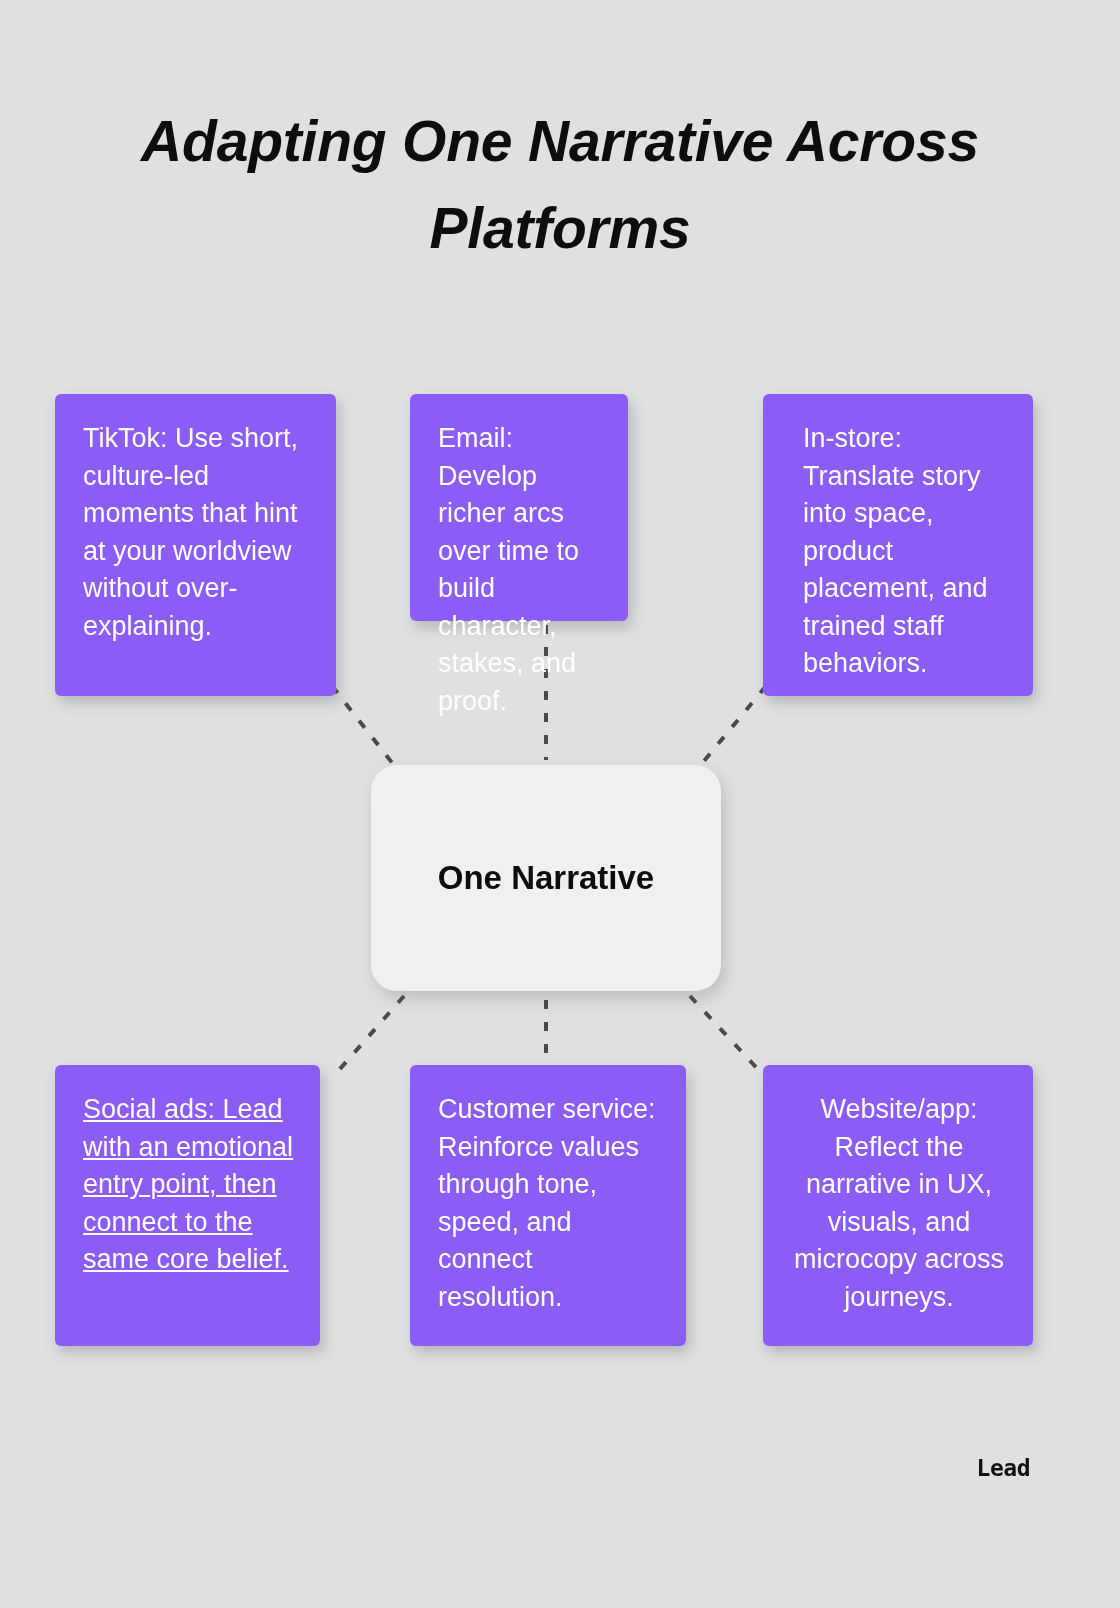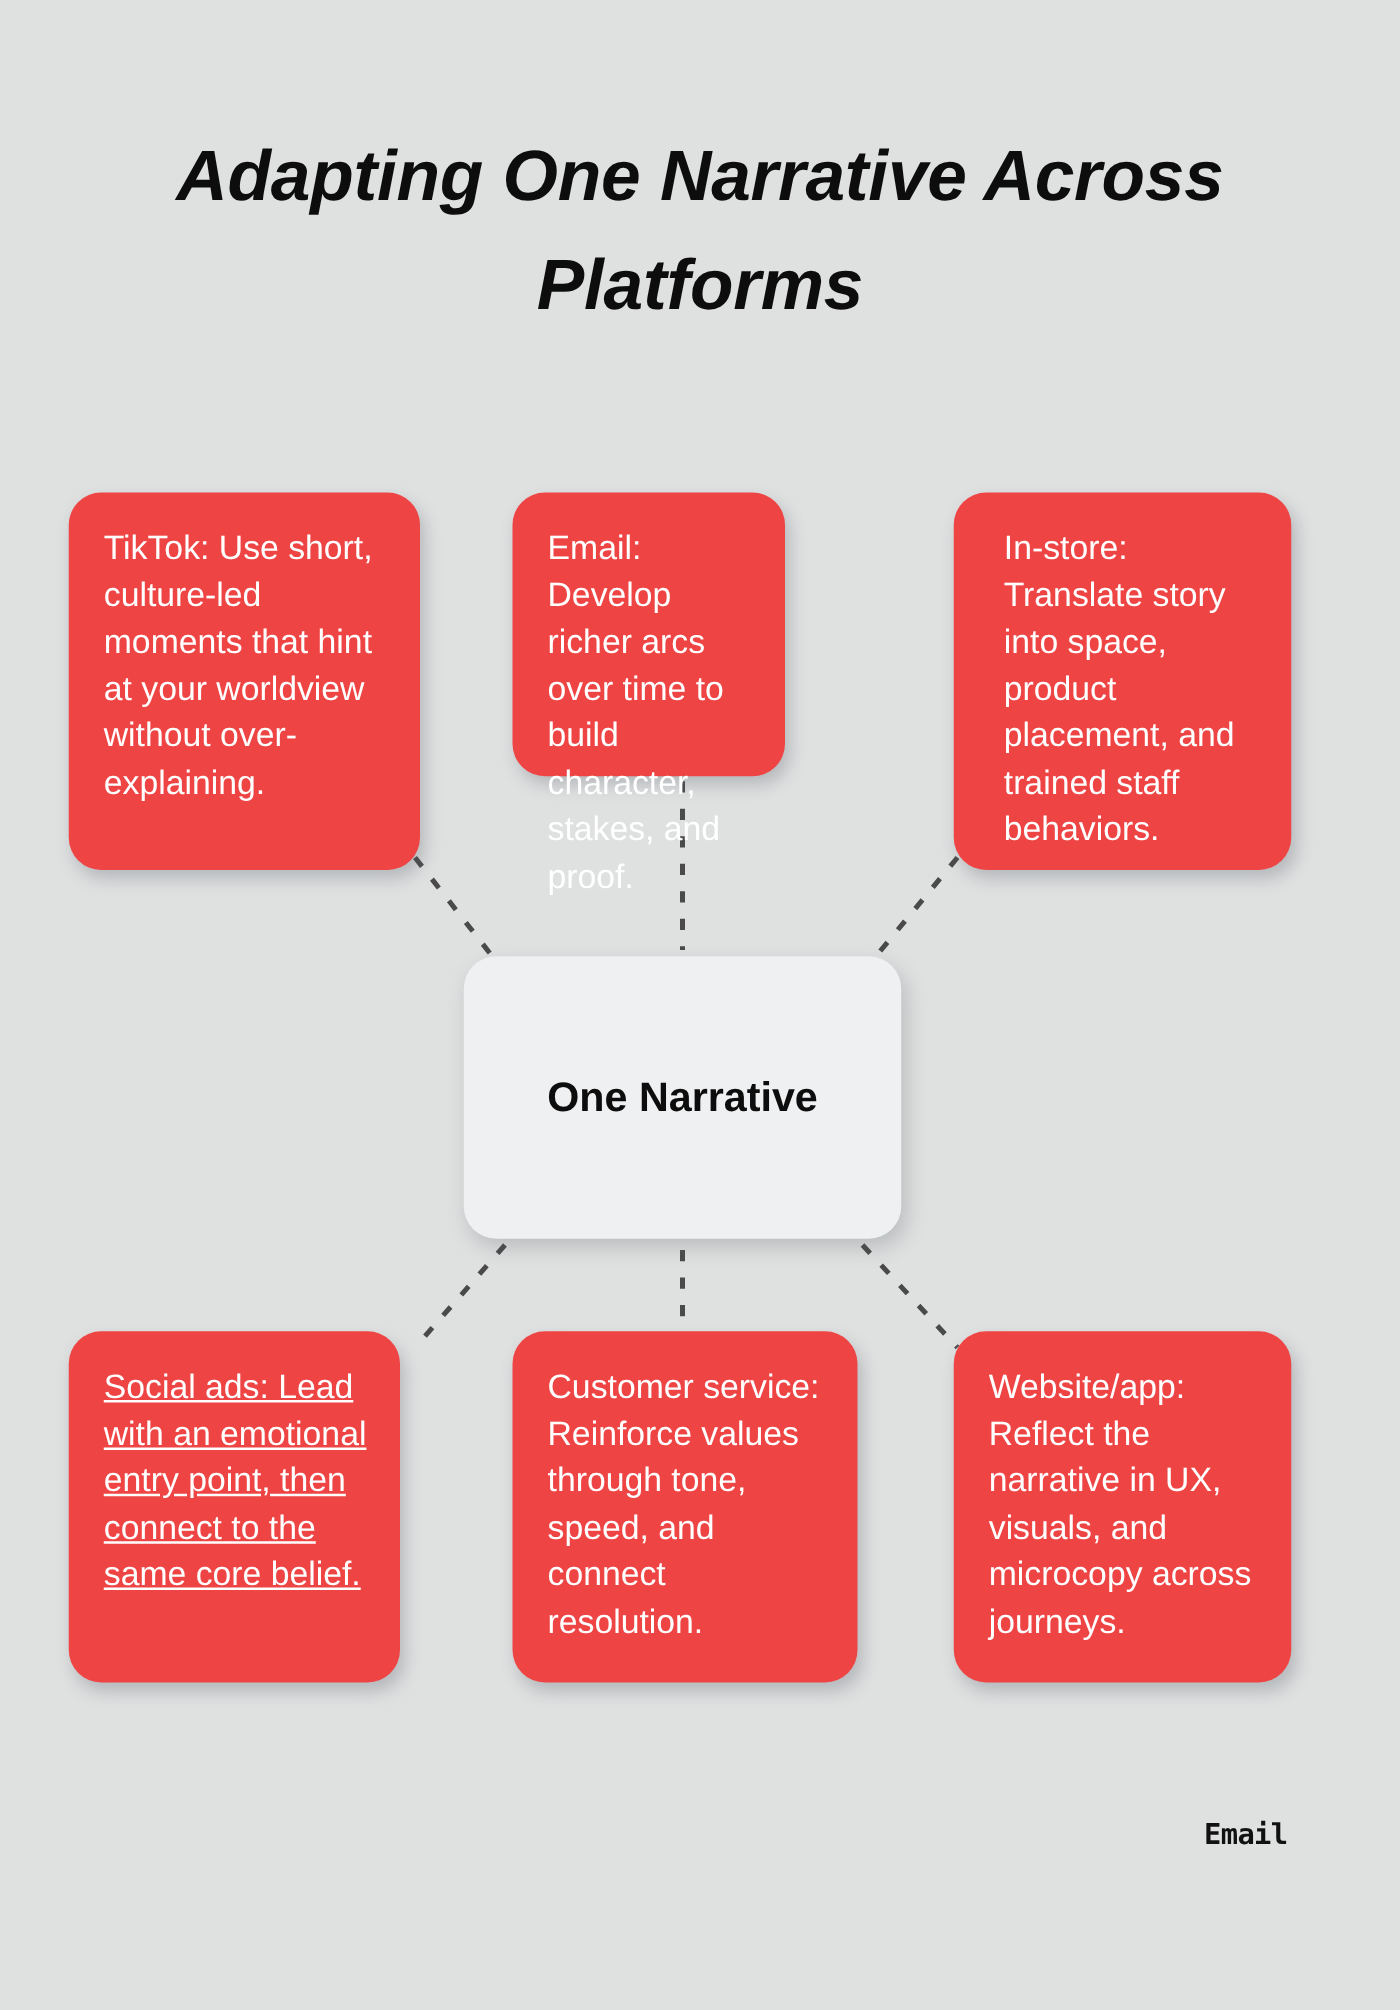--- a/index.html
+++ b/index.html
@@ -44,41 +44,41 @@
     top: 0;
     width: 1120px;
     height: 1608px;
     pointer-events: none;
   }
 
   
   .node {
     position: absolute;
     box-sizing: border-box;
-    border-radius: 26px;
-    background: #ef4444;
+    border-radius: 6px;
+    background: #8b5cf6;
     color: #ffffff;
     padding: 26px 26px 24px 28px;
     font-size: 27px;
     line-height: 1.39;
     box-shadow: 4px 7px 13px rgba(90, 95, 105, 0.30);
   }
   .node-text {
     display: block;
   }
 
   
   #node-tiktok   { left: 55px;  top: 394px;  width: 281px; height: 302px; }
   #node-email    { left: 410px; top: 394px;  width: 218px; height: 227px; }
   #node-instore  { left: 763px; top: 394px;  width: 270px; height: 302px; padding-left: 40px; }
 
   
   #node-socialads { left: 55px;  top: 1065px; width: 265px; height: 281px; text-decoration: underline; }
   #node-customer  { left: 410px; top: 1065px; width: 276px; height: 281px; }
-  #node-website   { left: 763px; top: 1065px; width: 270px; height: 281px; }
+  #node-website   { left: 763px; top: 1065px; width: 270px; height: 281px; text-align: center; }
 
   
   #node-center {
     position: absolute;
     left: 371px;
     top: 765px;
     width: 350px;
     height: 226px;
     box-sizing: border-box;
     border-radius: 26px;
@@ -147,15 +147,15 @@
   </div>
 
   <div class="node" id="node-customer">
     <span class="node-text">Customer service: Reinforce values through tone, speed, and connect resolution.</span>
   </div>
 
   <div class="node" id="node-website">
     <span class="node-text">Website/app: Reflect the narrative in UX, visuals, and microcopy across journeys.</span>
   </div>
 
-  <div class="logo">Email</div>
+  <div class="logo">Lead</div>
 
 </div>
 
 </body></html>

